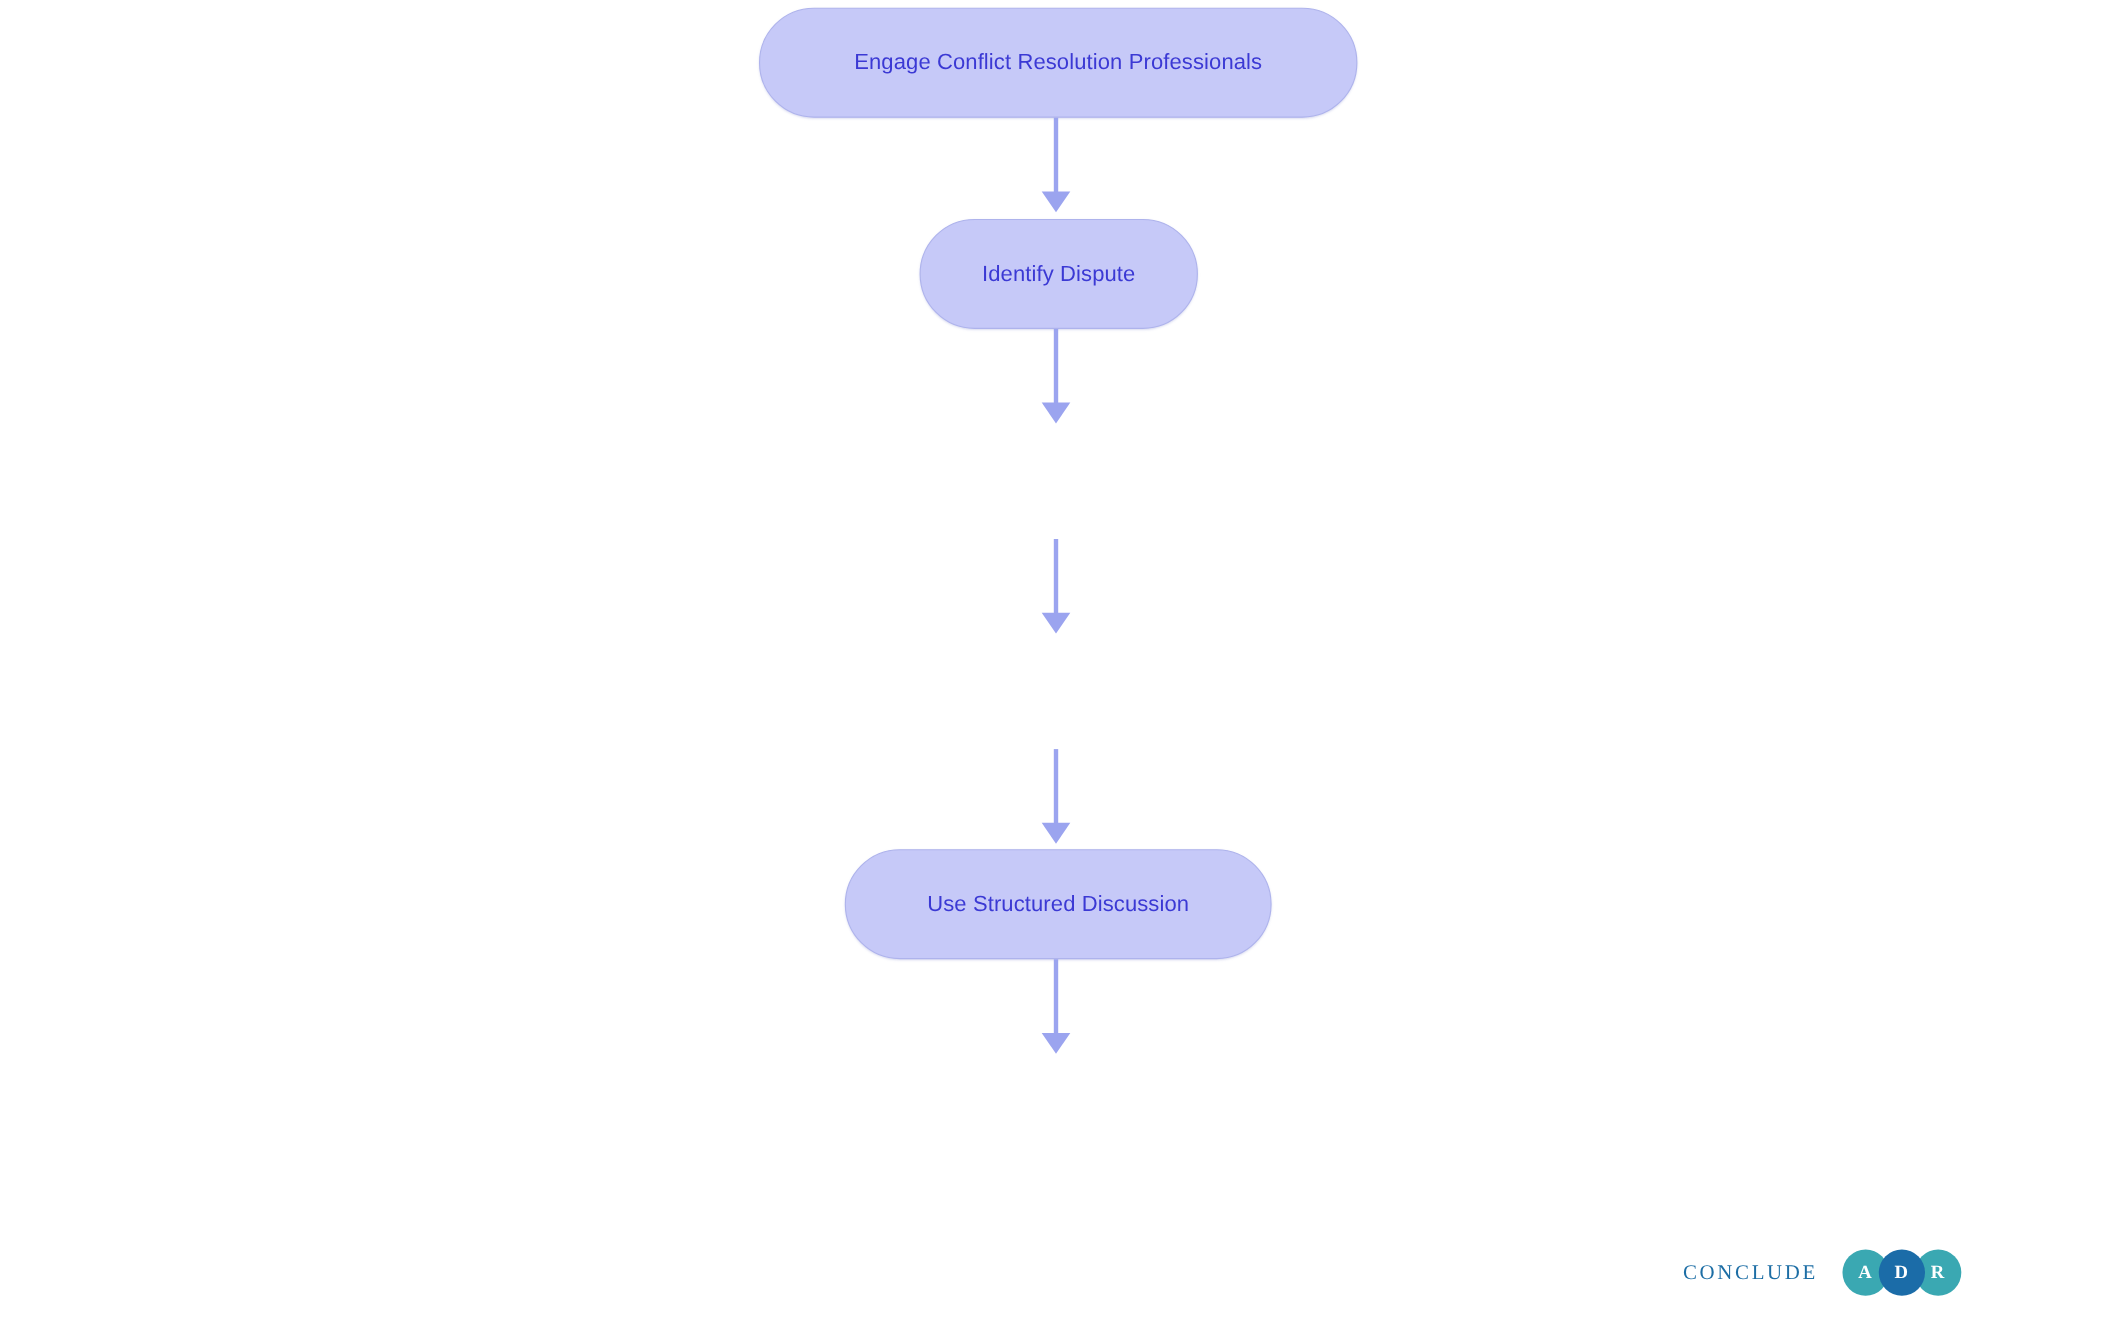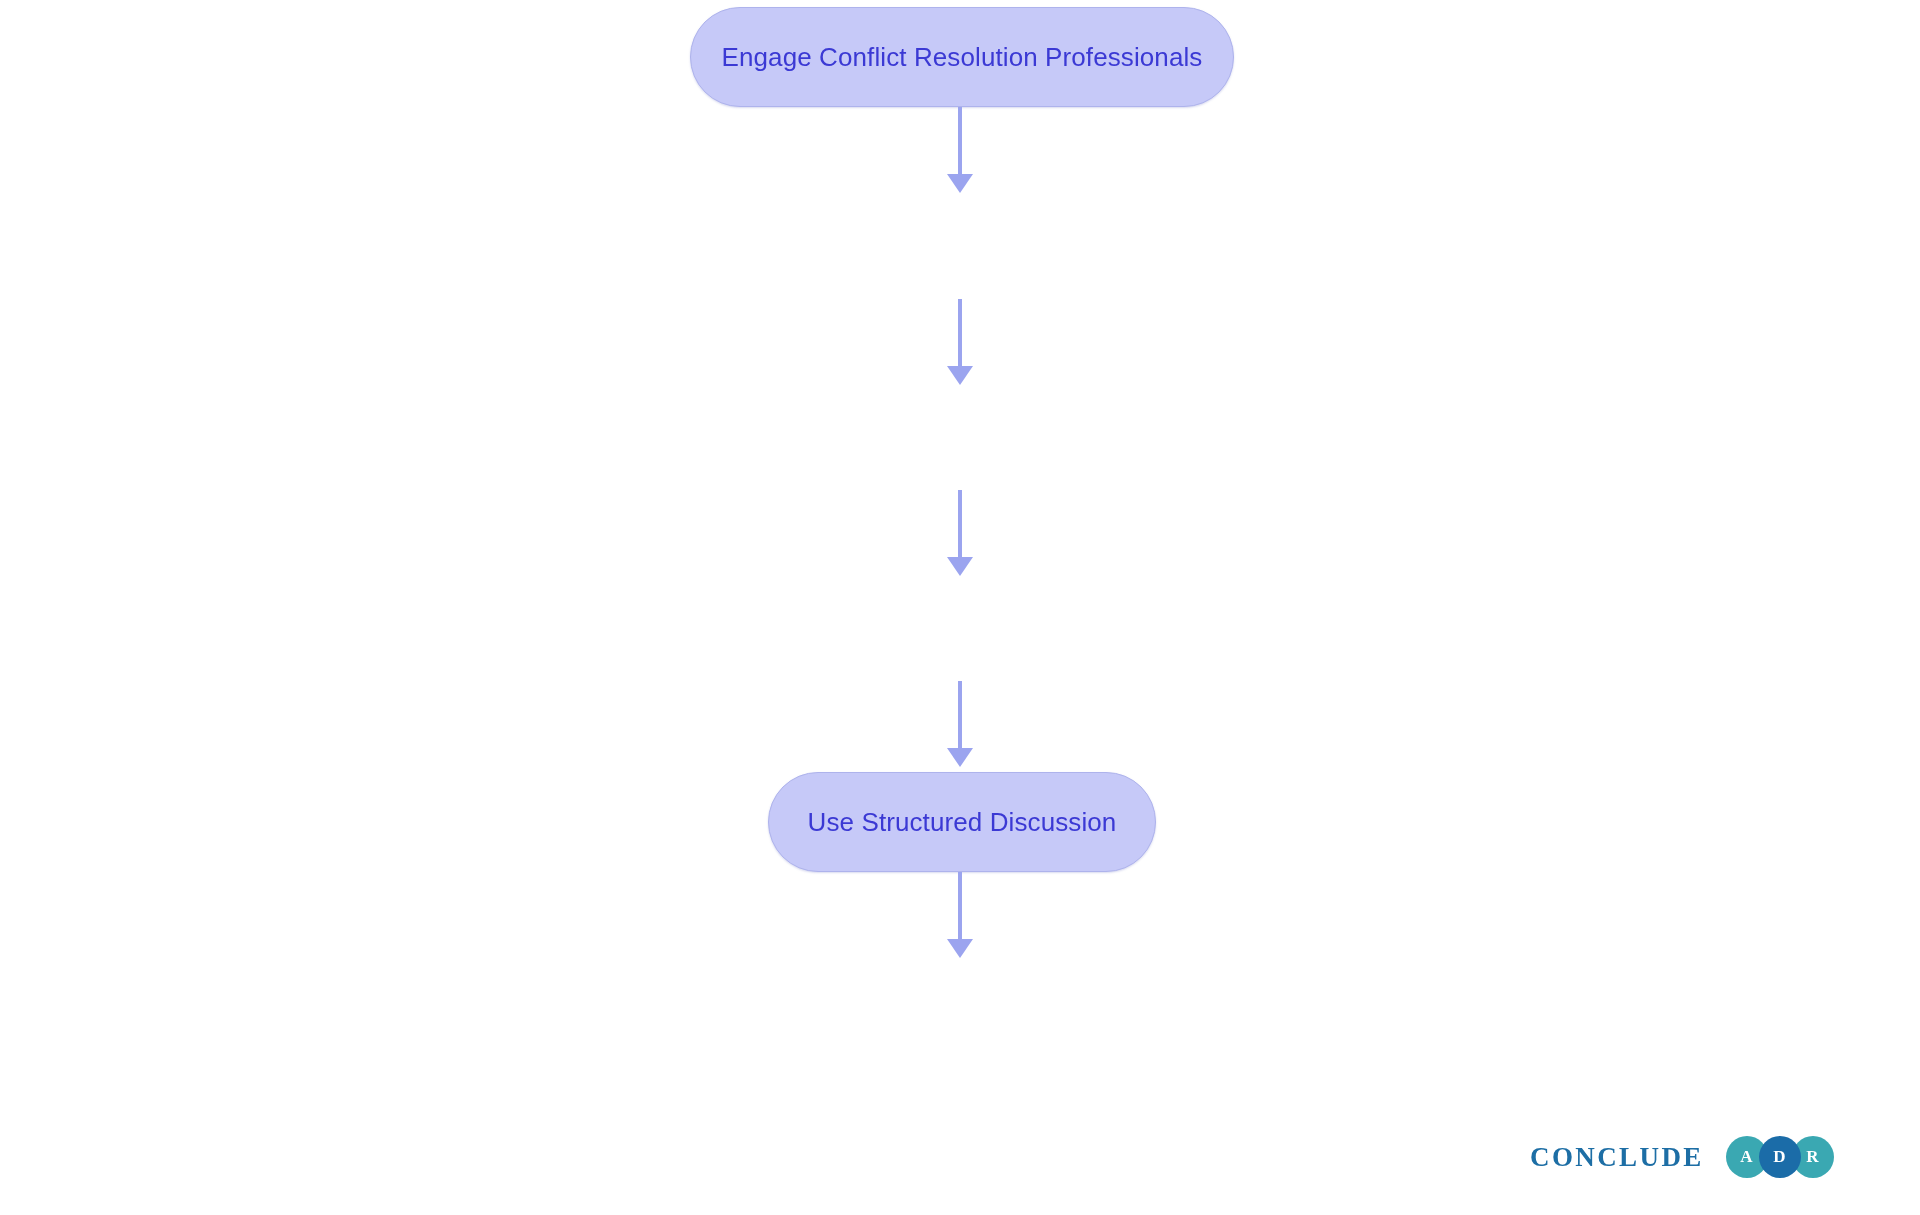--- a/index.html
+++ b/index.html
@@ -27,21 +27,21 @@
   .node {
     position: absolute;
     box-sizing: border-box;
     background: #c6c9f8;
     border: 1.6px solid #aeb3ec;
     border-radius: 999px;
     display: flex;
     align-items: center;
     justify-content: center;
     color: #3b39d4;
-    font-size: 26px;
+    font-size: 20px;
     font-weight: 400;
     letter-spacing: 0.1px;
     white-space: nowrap;
     box-shadow: 0 1px 2px rgba(120,125,200,0.28);
     height: 100px;
   }
 
   .node-label {
     pointer-events: none;
   }
@@ -87,22 +87,22 @@
     position: absolute;
     left: 1530px;
     top: 1128px;
     height: 58px;
     display: flex;
     align-items: center;
     gap: 22px;
   }
   #logo-wordmark {
     font-family: "Liberation Serif", serif;
-    font-weight: 700;
-    font-size: 27px;
+    font-weight: 400;
+    font-size: 19px;
     letter-spacing: 2.4px;
     color: #1d6ea5;
     line-height: 1;
   }
   #logo-circles {
     display: flex;
     align-items: center;
   }
   .logo-circle {
     width: 42px;
@@ -124,20 +124,23 @@
 </style>
 </head>
 <body>
 
 <div id="flow-canvas">
 
   <div class="node" id="node-0">
     <span class="node-label">Engage Conflict Resolution Professionals</span>
   </div>
 
+  <div class="node" id="node-1">
+    <span class="node-label">Identify Dispute</span>
+  </div>
 
 
 
   <div class="node" id="node-4">
     <span class="node-label">Use Structured Discussion</span>
   </div>
 
 
   <div class="connector" id="conn-0"></div>
   <div class="arrow-head" id="head-0"></div>

